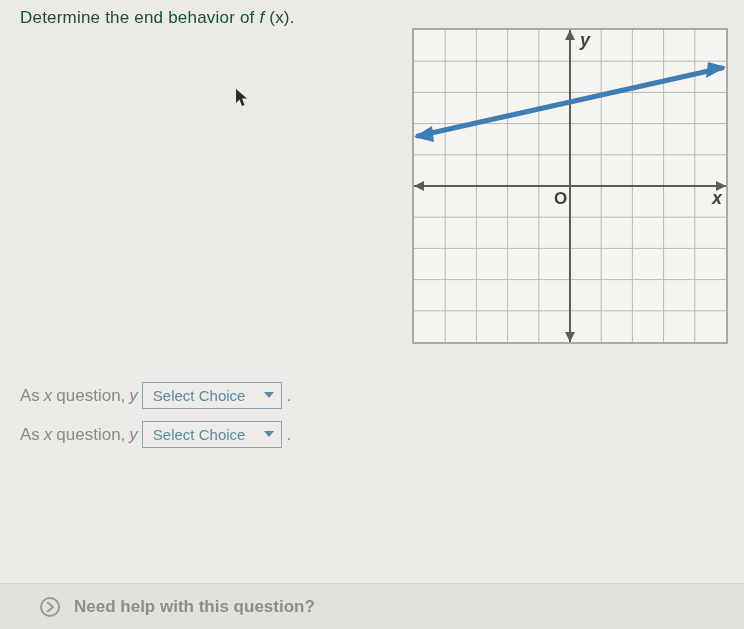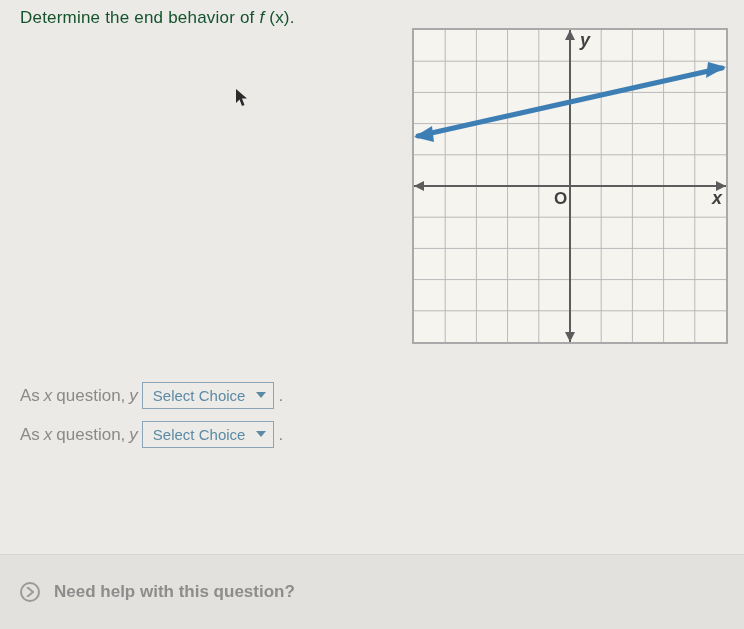--- a/index.html
+++ b/index.html
@@ -57,38 +57,38 @@
     .answer-row .math { font-style: italic; }
     .select {
       display: inline-flex;
       align-items: center;
       border: 1px solid #8aa5b8;
       background: #ecebe7;
       color: #5b8aa4;
       font-size: 15px;
       padding: 4px 6px 4px 10px;
       cursor: pointer;
-      gap: 10px;
+      gap: 18px;
     }
     .select .chev {
       width: 12px;
       height: 12px;
       display: inline-flex;
       align-items: center;
       justify-content: center;
     }
     .select .chev svg { display: block; }
     .help-bar {
       position: absolute;
       left: 0; right: 0; bottom: 0;
-      height: 75px;
+      height: 46px;
       background: #e3e1dd;
       display: flex;
       align-items: center;
-      padding-left: 20px;
+      padding-left: 40px;
       gap: 14px;
       color: #8f8f8f;
       border-top: 1px solid #d6d4d0;
     }
     .help-icon {
       width: 20px; height: 20px;
       border: 2px solid #9a9a9a;
       border-radius: 50%;
       display: inline-flex;
       align-items: center;

